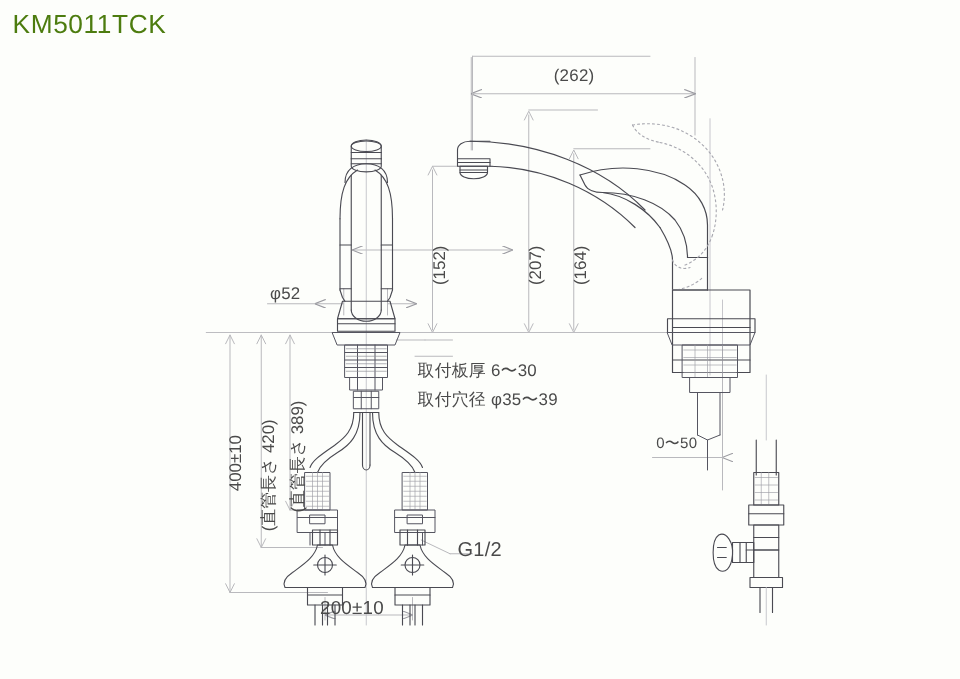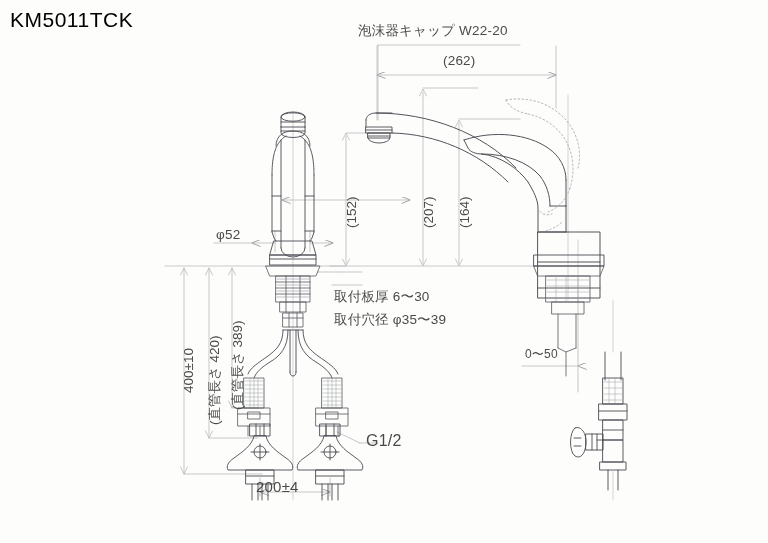--- a/index.html
+++ b/index.html
@@ -7,21 +7,21 @@
     width:768px;height:543px;
     background:#fdfefb;
     font-family:"Liberation Sans","DejaVu Sans",sans-serif;
     color:#3a3a3a;
     overflow:hidden;
     position:relative;
   }
   #stage{position:absolute;left:0;top:0;width:768px;height:543px;}
   svg{position:absolute;left:0;top:0;}
   .txt{position:absolute;white-space:nowrap;font-size:13.5px;color:#4a4a4a;letter-spacing:0.2px;}
-  .title{position:absolute;left:10px;top:8px;font-size:21px;color:#000000;letter-spacing:0.5px;}
+  .title{position:absolute;left:10px;top:8px;font-size:21px;color:#4d7c0f;letter-spacing:0.5px;}
   .note{position:absolute;left:6px;top:515px;font-size:13.5px;color:#4a4a4a;}
   .vtxt{position:absolute;white-space:nowrap;font-size:13.5px;color:#4a4a4a;
         transform-origin:0 0;transform:rotate(-90deg);}
 </style>
 </head>
 <body>
 
 <div id="stage">
 
   <svg width="768" height="543" viewBox="0 0 768 543">
@@ -358,35 +358,34 @@
           <line x1="613" y1="300" x2="613" y2="352" stroke="#c0c0c6" stroke-width="0.7"></line>
           <line x1="613" y1="470" x2="613" y2="500" stroke="#c0c0c6" stroke-width="0.7"></line>
         </g>
       </g>
 
     </g>
   </svg>
 
   <div class="title">KM5011TCK</div>
 
-  <div class="txt" style="left:358px;top:22px;">泡沫器キャップ W22-20</div>
   <div class="txt" style="left:443px;top:53px;">(262)</div>
 
   <div class="vtxt" style="left:344px;top:228px;">(152)</div>
   <div class="vtxt" style="left:421px;top:228px;">(207)</div>
   <div class="vtxt" style="left:457px;top:228px;">(164)</div>
 
   <div class="txt" style="left:216px;top:227px;">φ52</div>
 
   <div class="txt" style="left:334px;top:264px;margin-top:24px;">取付板厚 6〜30</div>
   <div class="txt" style="left:334px;top:283px;margin-top:28px;">取付穴径 φ35〜39</div>
 
   <div class="vtxt" style="left:181px;top:393px;">400±10</div>
   <div class="vtxt" style="left:206px;top:425px;">(直管長さ 420)</div>
   <div class="vtxt" style="left:229px;top:410px;">(直管長さ 389)</div>
 
-  <div class="txt" style="left:256px;top:478px;font-size:15px;">200±4</div>
+  <div class="txt" style="left:256px;top:478px;font-size:15px;">200±10</div>
   <div class="txt" style="left:366px;top:432px;font-size:16px;">G1/2</div>
 
   <div class="txt" style="left:525px;top:346px;font-size:12px;">0〜50</div>
 
 
 </div>
 
 </body></html>

